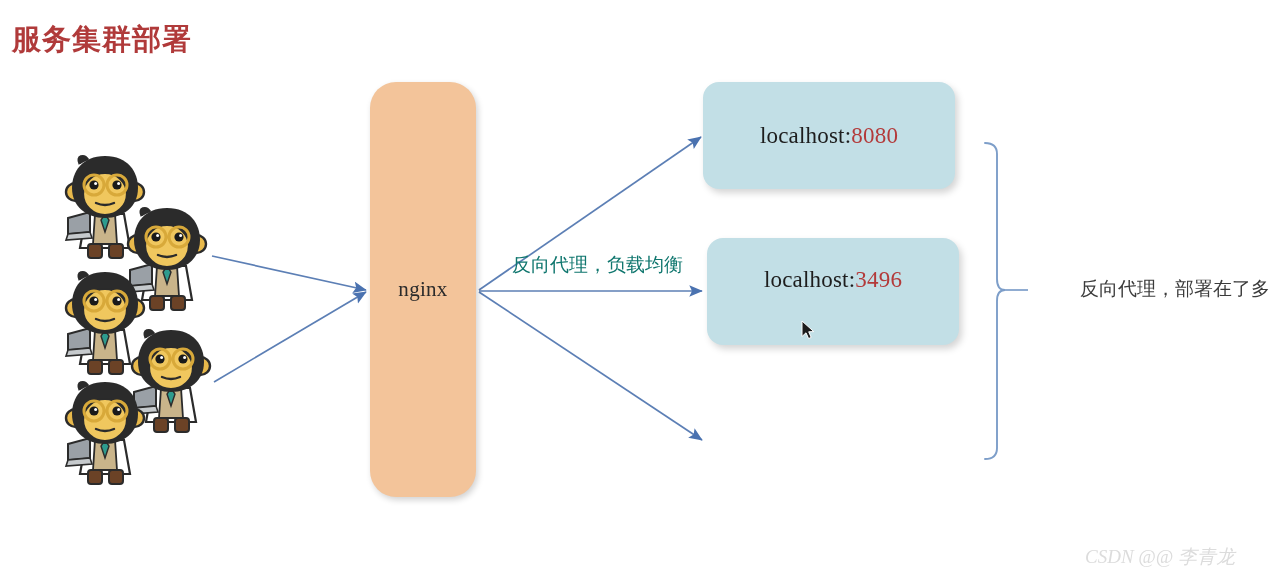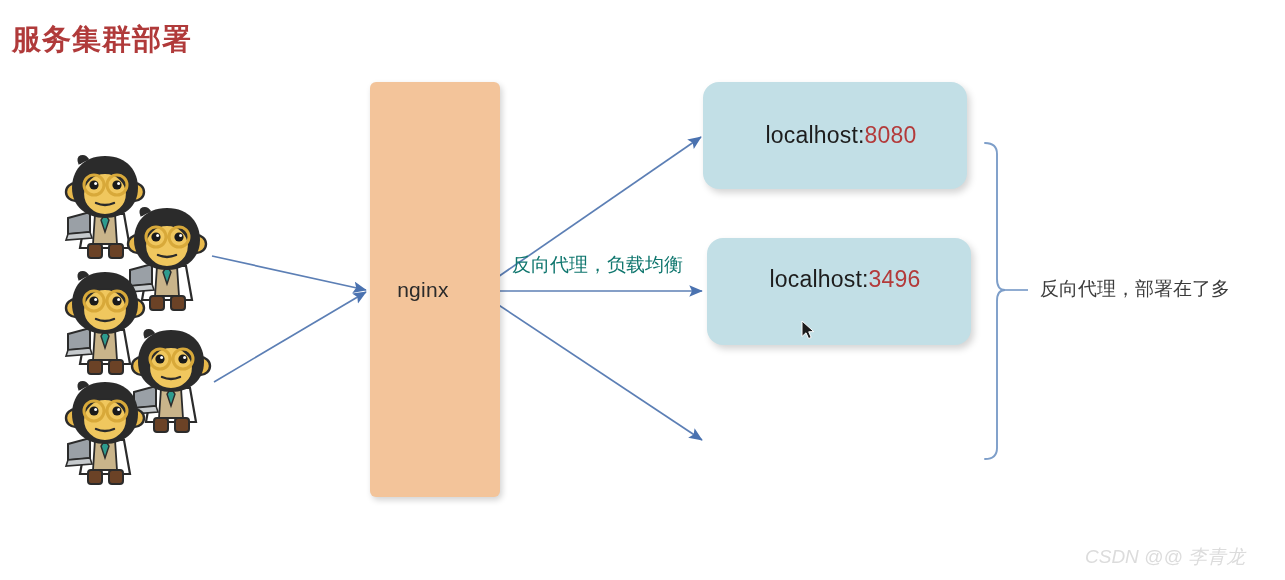--- a/index.html
+++ b/index.html
@@ -6,21 +6,22 @@
     margin: 0;
     padding: 0;
     background: #ffffff;
   }
   #canvas {
     position: relative;
     width: 1285px;
     height: 580px;
     background: #ffffff;
     overflow: hidden;
-    font-family: Liberation Sans, sans-serif;
+    font-family: Liberation Serif, serif;
+    text-align: right;
   }
 
   
   #page-title {
     position: absolute;
     left: 12px;
     top: 20px;
     font-size: 29px;
     font-weight: 700;
     color: #b03a3a;
@@ -35,24 +36,24 @@
     top: 0;
     width: 1285px;
     height: 580px;
   }
 
   
   #nginx-box {
     position: absolute;
     left: 370px;
     top: 82px;
-    width: 130px;
+    width: 106px;
     height: 415px;
     background: #f3c49a;
-    border-radius: 6px;
+    border-radius: 26px;
     box-shadow: 2px 3px 6px rgba(0,0,0,0.18);
   }
   #nginx-label {
     position: absolute;
     left: 0;
     top: 0;
     width: 106px;
     height: 415px;
     display: flex;
     align-items: center;
@@ -64,21 +65,20 @@
 
   
   .tomcat-box {
     position: absolute;
     background: #c2dfe6;
     border-radius: 16px;
     box-shadow: 3px 4px 7px rgba(0,0,0,0.17);
     display: flex;
     align-items: center;
     justify-content: center;
-    padding-left: 12px;
   }
   #tomcat-box-0 { left: 703px; top: 82px;  width: 252px; height: 107px; }
   #tomcat-box-1 { left: 707px; top: 238px; width: 252px; height: 107px; }
   #tomcat-box-2 { left: 707px; top: 391px; width: 252px; height: 107px; }
   #tomcat-box-1 .tomcat-label { transform: translateY(-12px); }
 
   .tomcat-label {
     font-size: 23px;
     color: #1d1d1d;
     letter-spacing: 0.2px;

